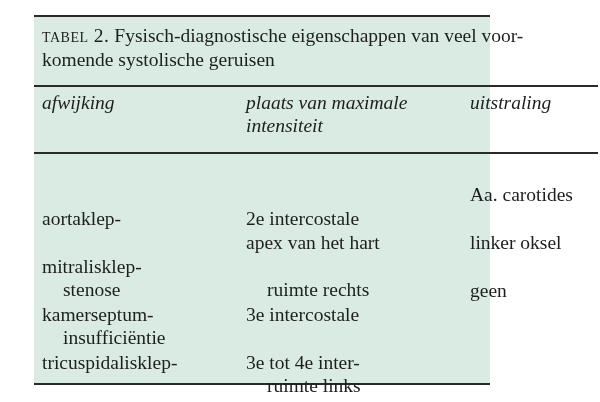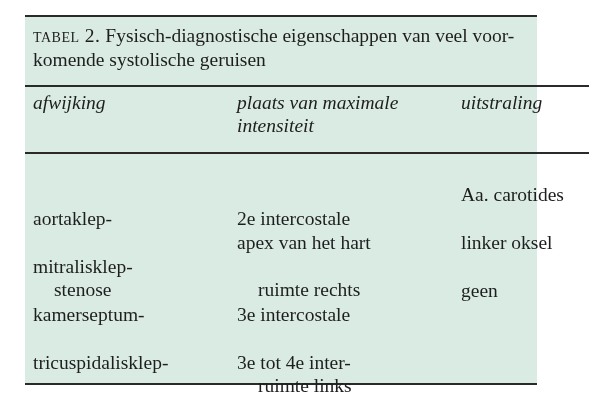--- a/index.html
+++ b/index.html
@@ -5,23 +5,23 @@
     html, body {
       margin: 0;
       padding: 0;
       background: #ffffff;
       width: 600px;
       height: 402px;
       overflow: hidden;
     }
     .table-box {
       position: absolute;
-      left: 25px;
+      left: 34px;
       top: 15px;
-      width: 512px;
+      width: 456px;
       height: 370px;
       background: #d9ebe3;
       border-top: 2px solid #2a2a2a;
       border-bottom: 2px solid #2a2a2a;
       box-sizing: border-box;
       font-family: "Liberation Serif", "DejaVu Serif", serif;
       color: #1e1e1e;
     }
     .caption {
       position: absolute;
@@ -81,20 +81,21 @@
     <div class="ind">stenose</div>
   </div>
   <div class="cell" style="left:212px; top:142px;">
     <div>2e intercostale</div>
     <div class="ind">ruimte rechts</div>
   </div>
   <div class="cell" style="left:436px; top:166px;">Aa. carotides</div>
 
   <div class="cell" style="left:8px; top:190px;">
     <div>mitralisklep-</div>
+    <div class="ind">insufficiëntie</div>
   </div>
   <div class="cell" style="left:212px; top:214px;">apex van het hart</div>
   <div class="cell" style="left:436px; top:214px;">linker oksel</div>
 
   <div class="cell" style="left:8px; top:238px;">
     <div>kamerseptum-</div>
   </div>
   <div class="cell" style="left:212px; top:238px;">
     <div>3e intercostale</div>
     <div class="ind">ruimte links</div>

